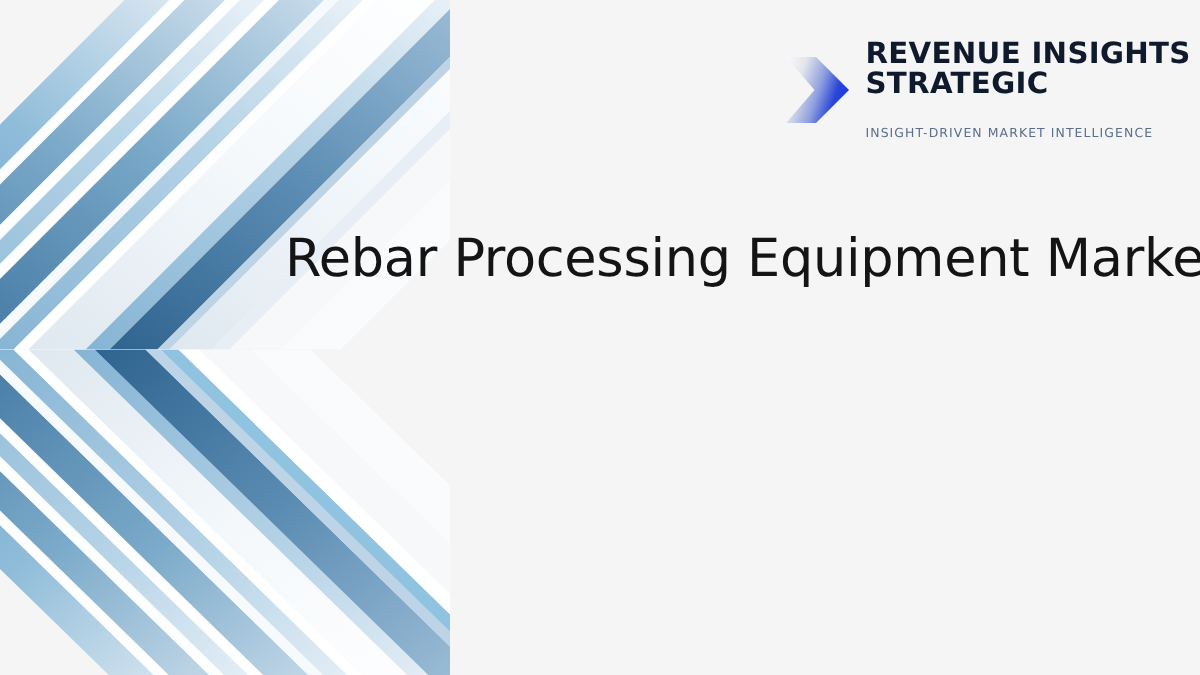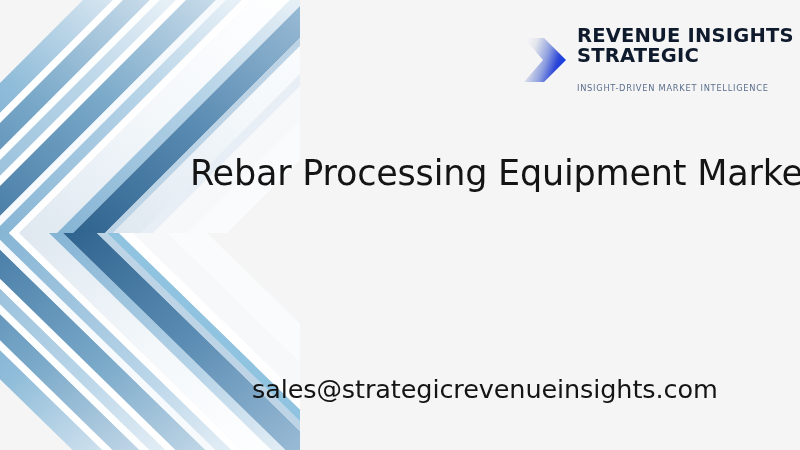--- a/index.html
+++ b/index.html
@@ -231,15 +231,14 @@
     </svg>
     <div class="logo-text">
       <div class="logo-line">REVENUE INSIGHTS</div>
       <div class="logo-line">STRATEGIC</div>
       <div class="logo-tagline">INSIGHT-DRIVEN MARKET INTELLIGENCE</div>
     </div>
   </div>
 
   <div class="title">Rebar Processing Equipment Market</div>
 
-  <div class="email">sales@strategicrevenueinsights.com</div>
 
 </div>
 
 </body></html>

